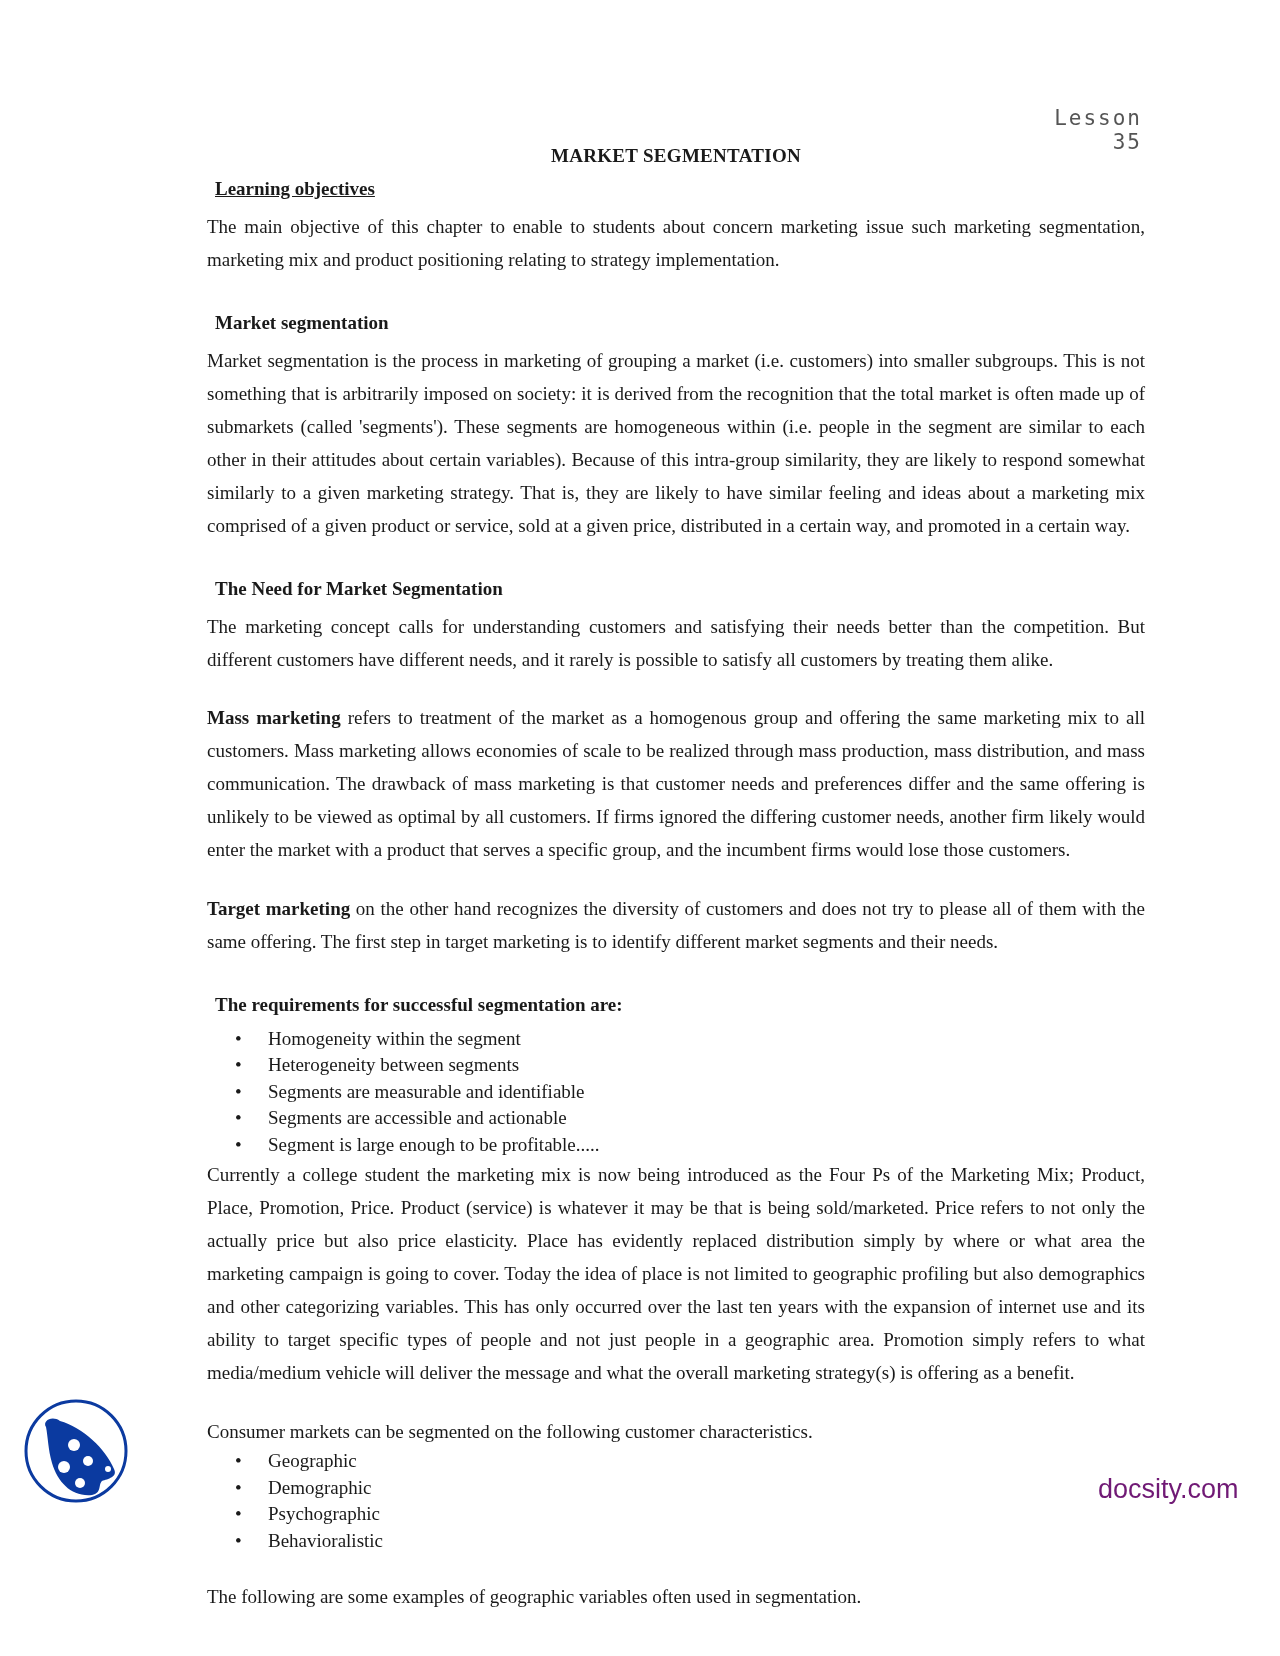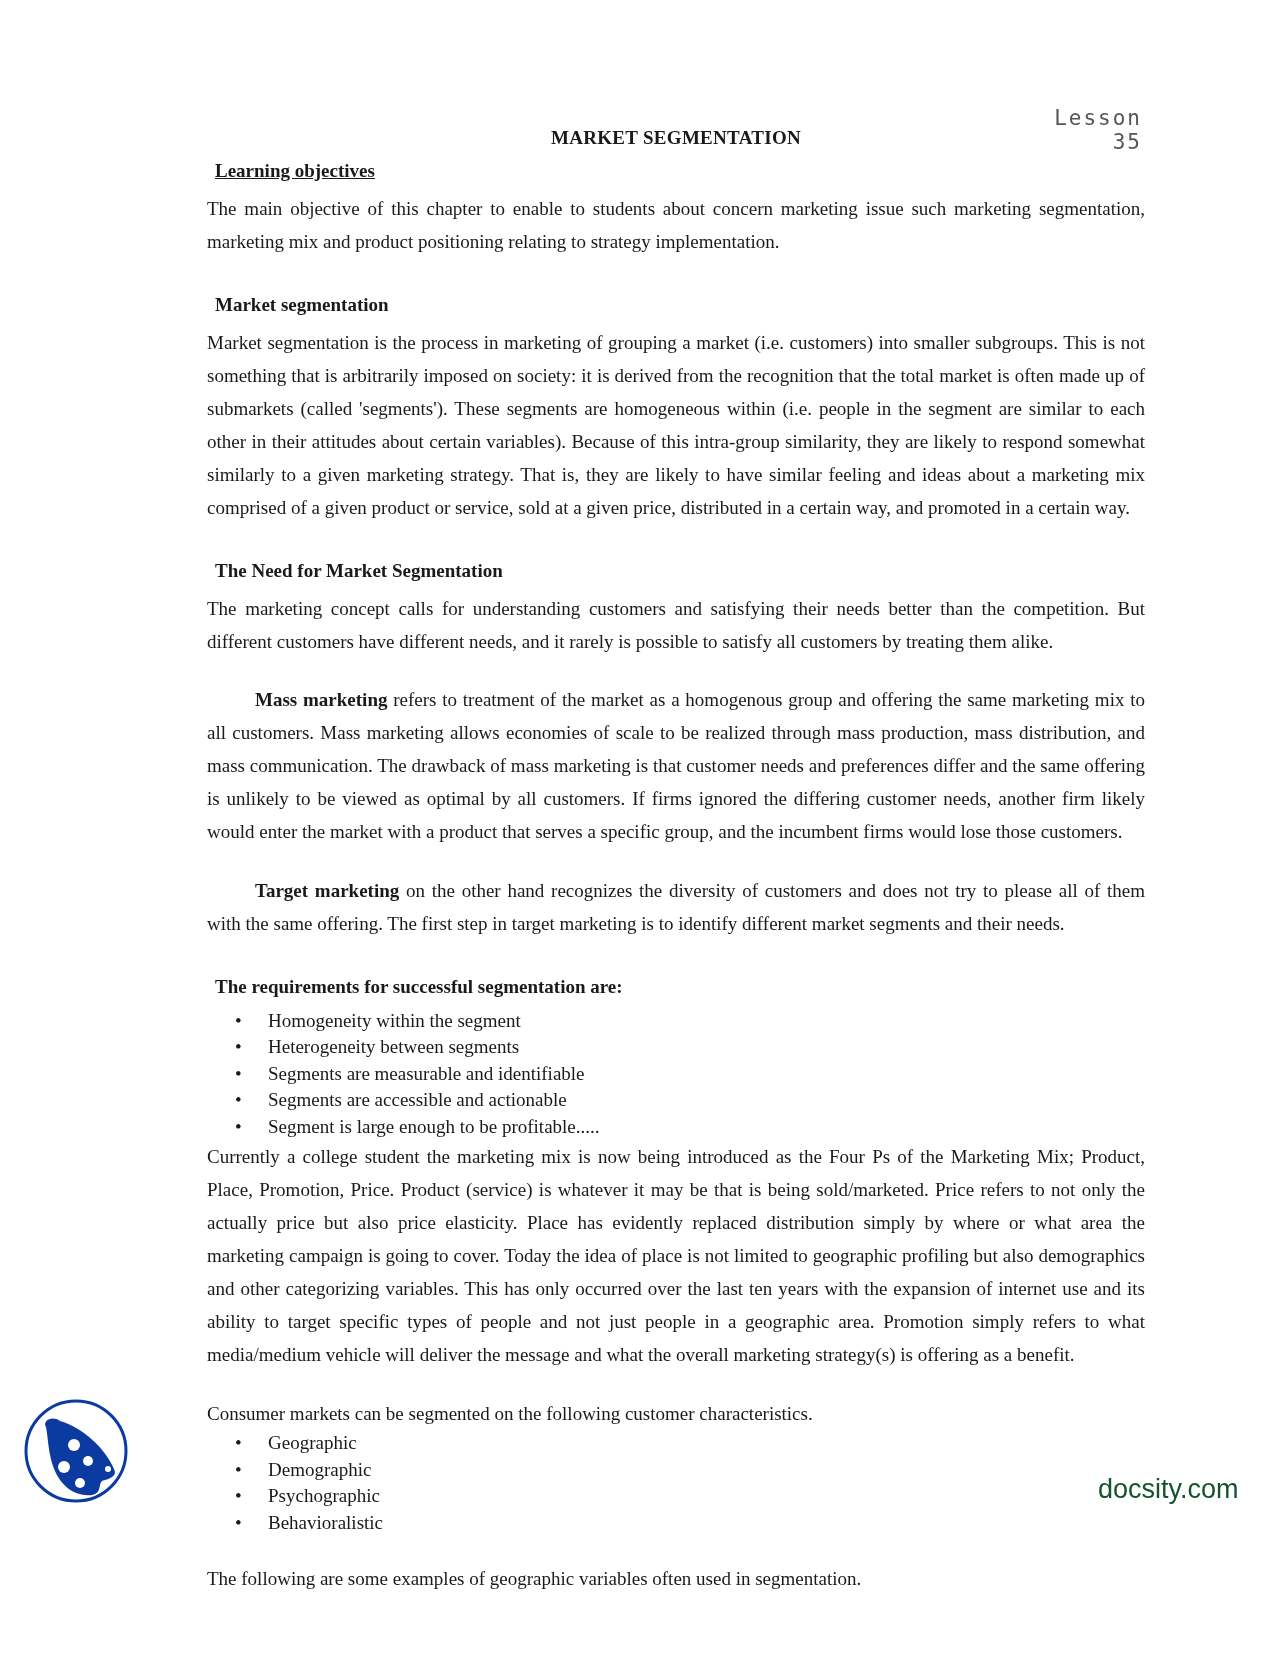--- a/index.html
+++ b/index.html
@@ -1,33 +1,33 @@
 <!DOCTYPE html>
 <html><head>
   <meta charset="utf-8">
   <style>
     html, body { margin: 0; padding: 0; background: #ffffff; }
     body { width: 1280px; height: 1656px; position: relative; overflow: hidden;
            font-family: "Liberation Serif", "DejaVu Serif", serif; color: #1a1a1a; }
     .lesson-tag { position: absolute; top: 106px; left: 1022px; width: 120px;
                   font-family: "DejaVu Sans Mono", monospace; font-size: 21px; letter-spacing: 2px;
                   color: #555; text-align: right; }
-    .page { position: absolute; left: 207px; top: 126px; width: 938px; }
+    .page { position: absolute; left: 207px; top: 144px; width: 938px; }
     .doc-title { text-align: center; font-weight: bold; font-size: 19px; margin: 0 0 6px 0; line-height: 24px; letter-spacing: 0.3px; }
     h2 { font-size: 19px; font-weight: bold; margin: 8px; line-height: 26px; }
     h2.underline { text-decoration: underline; }
     p { font-size: 19px; line-height: 33px; margin: 0; text-align: justify; }
     .gap { height: 25.8px; }
     ul { margin: 0; padding: 0; list-style: none; }
     li { font-size: 19px; line-height: 26.5px; position: relative; padding-left: 61px; }
     li .bullet { position: absolute; left: 28px; top: 0; }
-    b.inline { font-weight: bold; margin-left: 48px; }
+    b.inline { font-weight: bold; }
     .logo { position: absolute; left: 22px; top: 1397px; width: 108px; height: 108px; }
     .brand { position: absolute; left: 1098px; top: 1474px; font-family: "Liberation Sans", sans-serif;
-             font-size: 27px; color: #14532d; }
+             font-size: 27px; color: #701a75; }
   </style>
 </head>
 <body>
 
 <div class="lesson-tag">Lesson 35</div>
 
 <div class="page">
   <div class="doc-title">MARKET SEGMENTATION</div>
 
   <section>

